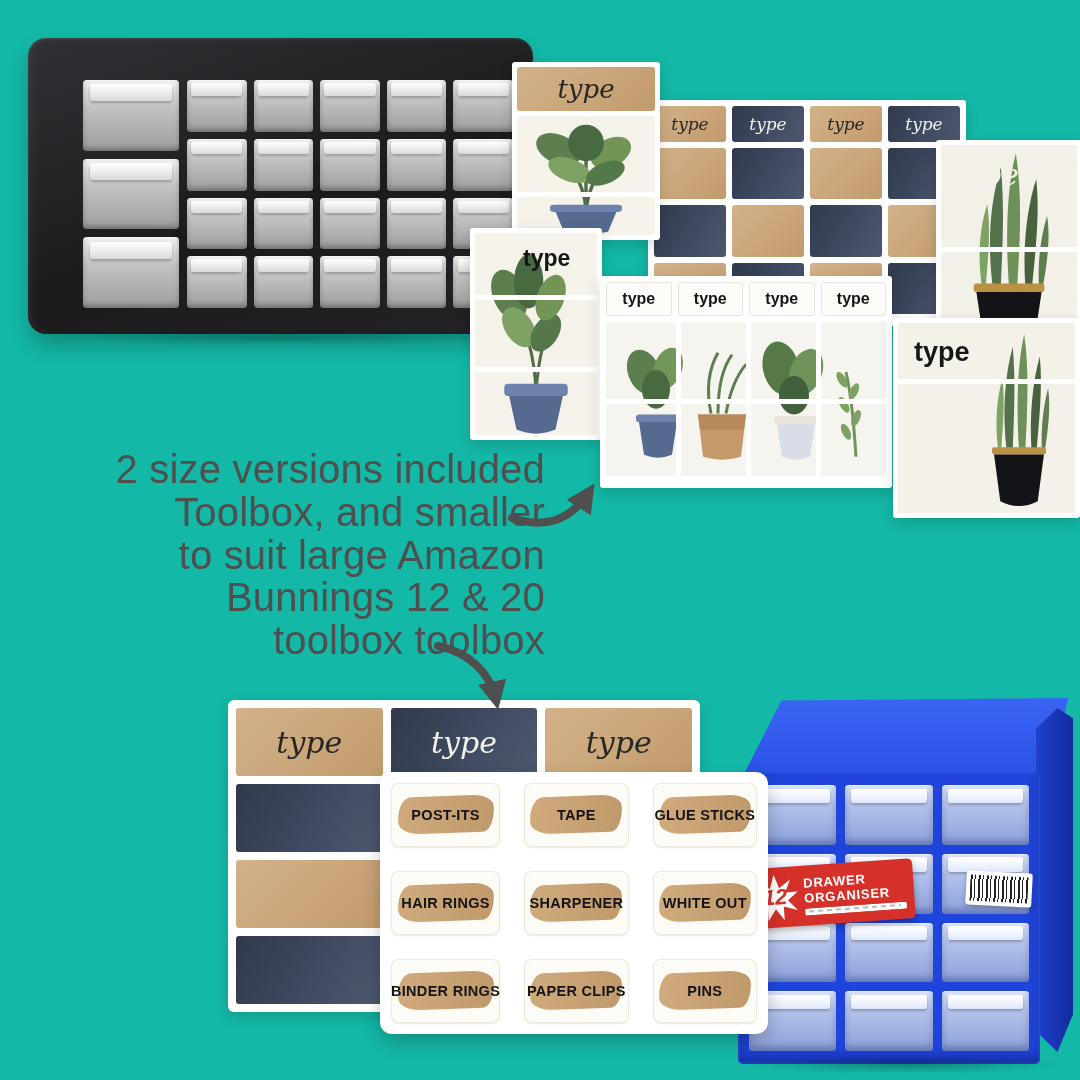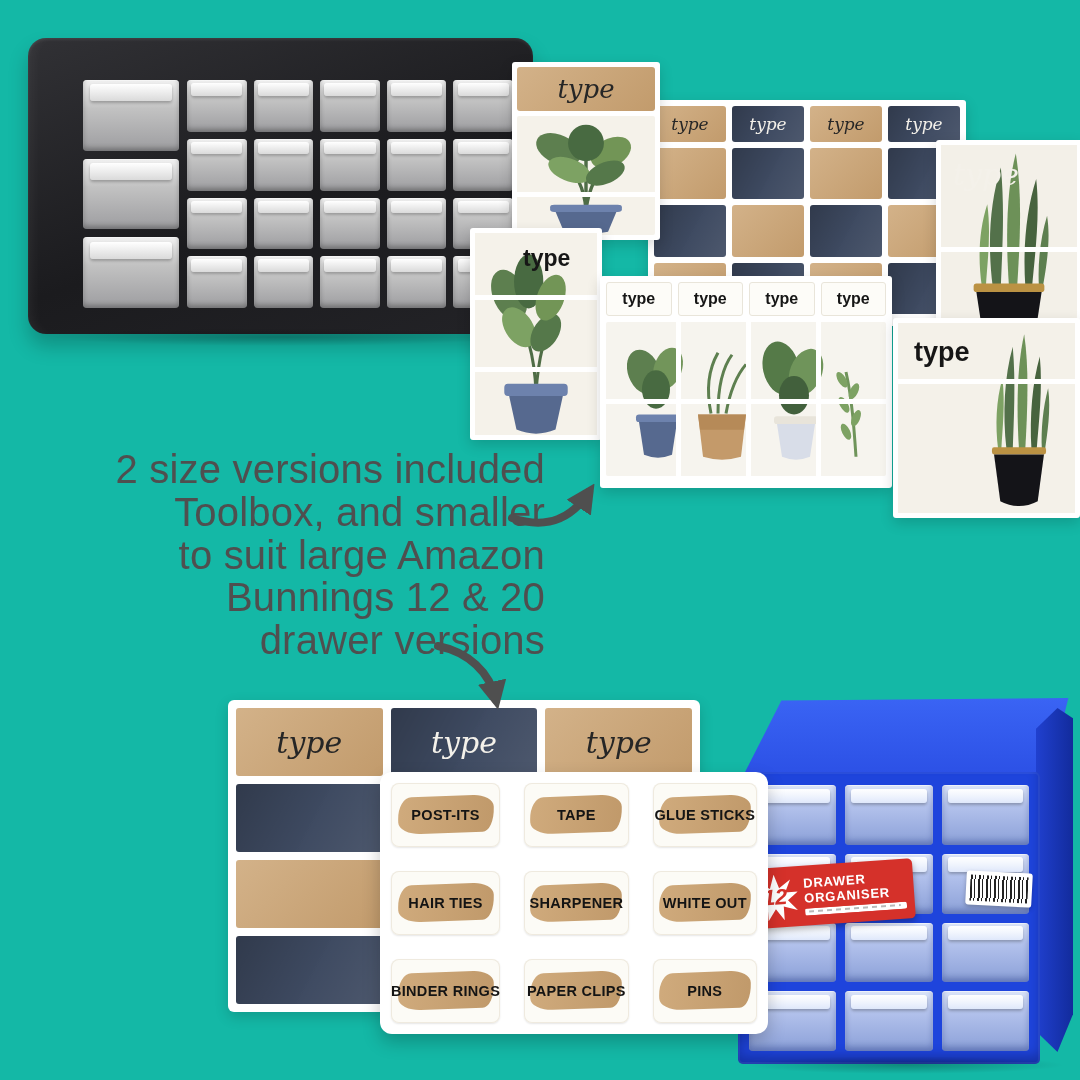--- a/index.html
+++ b/index.html
@@ -354,21 +354,21 @@
     </svg>
     <span class="type-bold f-type">type</span>
     <div class="gap-h" style="top:56px"></div>
   </div>
 
   <div class="headline">
     <div>2 size versions included</div>
     <div>Toolbox, and smaller</div>
     <div>to suit large Amazon</div>
     <div>Bunnings 12 &amp; 20</div>
-    <div>drawer versions</div>
+    <div>toolbox toolbox</div>
   </div>
 
   <svg class="arrows" viewBox="0 0 1080 1080">
     <defs>
       <marker id="ah" viewBox="0 0 10 10" refX="6.5" refY="5" markerWidth="3.6" markerHeight="3.6" orient="auto">
         <path d="M0 0 L10 5 L0 10 Z" fill="#4f4f4f"></path>
       </marker>
     </defs>
     <path d="M512 518 C548 530 572 518 589 492" stroke="#4f4f4f" stroke-width="8" fill="none" stroke-linecap="round" marker-end="url(#ah)"></path>
     <path d="M438 646 C468 652 490 672 496 700" stroke="#4f4f4f" stroke-width="8" fill="none" stroke-linecap="round" marker-end="url(#ah)"></path>
@@ -406,21 +406,21 @@
         <div class="office-label">
           <div class="brush"></div>
           <span>TAPE</span>
         </div>
         <div class="office-label">
           <div class="brush"></div>
           <span>GLUE STICKS</span>
         </div>
         <div class="office-label">
           <div class="brush"></div>
-          <span>HAIR TIES</span>
+          <span>HAIR RINGS</span>
         </div>
         <div class="office-label">
           <div class="brush"></div>
           <span>SHARPENER</span>
         </div>
         <div class="office-label">
           <div class="brush"></div>
           <span>WHITE OUT</span>
         </div>
         <div class="office-label">

